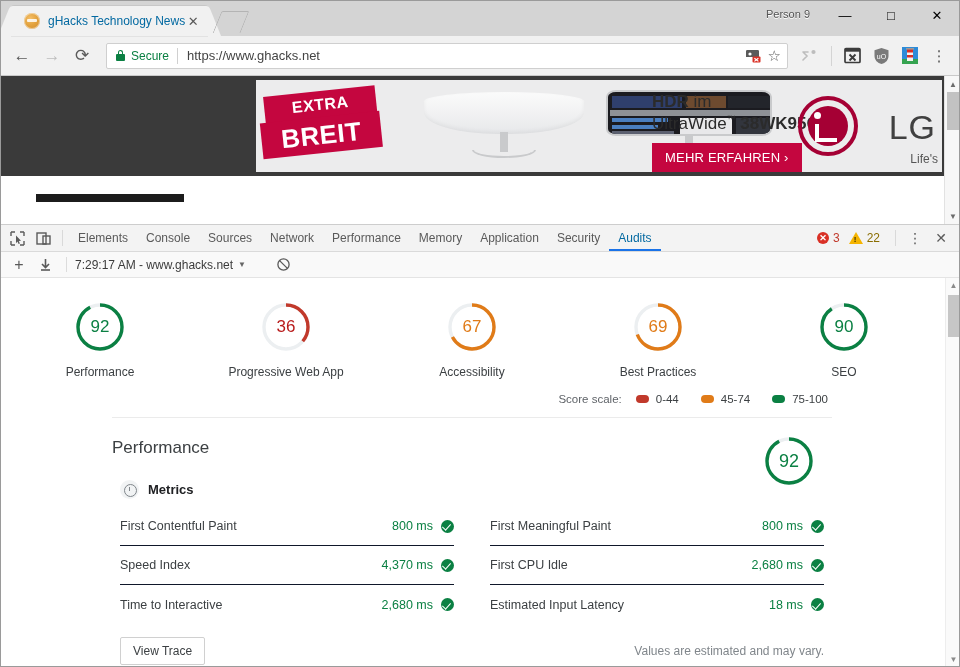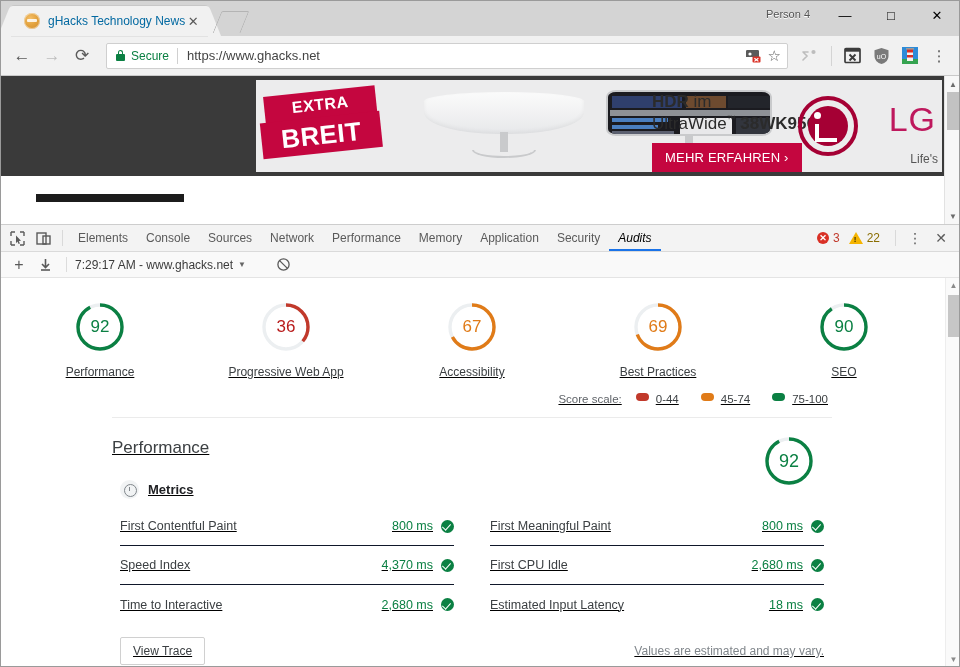--- a/index.html
+++ b/index.html
@@ -173,21 +173,21 @@
     position:absolute; left:0; top:0; width:60px; height:60px; border-radius:50%;
     border:4px solid #a50034;
   }
   .lg-fill {
     position:absolute; left:10px; top:10px; width:40px; height:40px; border-radius:50%;
     background:#a50034;
   }
   .lg-dot { position:absolute; left:16px; top:16px; width:7px; height:7px; border-radius:50%; background:#fff; }
   .lg-nose { position:absolute; left:17px; top:28px; width:4px; height:18px; background:#fff; }
   .lg-mouth { position:absolute; left:17px; top:42px; width:22px; height:4px; background:#fff; }
-  .lg-word { position:absolute; right:6px; top:20px; font-size:34px; color:#be185d; letter-spacing:1px; }
+  .lg-word { position:absolute; right:6px; top:28px; font-size:34px; color:#404040; letter-spacing:1px; }
   .lg-life { position:absolute; right:4px; bottom:6px; font-size:12px; color:#555; }
   .page-body { background:#fff; height:48px; position:relative; }
   .pb-bar { position:absolute; left:36px; top:18px; width:148px; height:8px; background:#1c1c1c; }
   .pb-head {
     position:absolute; left:228px; top:4px; font-size:19px; color:#2a2a2a; white-space:nowrap;
   }
   .vp-scroll {
     position:absolute; right:0; top:0; width:16px; height:148px;
     background:#f7f7f7; border-left:1px solid #e2e2e2;
   }
@@ -204,21 +204,21 @@
   }
   .dt-iconbtn {
     width:26px; height:26px; display:flex; align-items:center; justify-content:center;
     color:#5a5a5a; flex:none;
   }
   .dt-div { width:1px; height:16px; background:#d9d9d9; margin:0 6px; flex:none; }
   .dt-tab {
     font-size:12px; color:#5a5a5a; padding:0 9px; height:26px;
     display:flex; align-items:center; white-space:nowrap;
   }
-  .dt-tab.active { color:#000000; box-shadow:inset 0 -2px 0 #1a73e8;font-style:italic; }
+  .dt-tab.active { color:#0369a1; box-shadow:inset 0 -2px 0 #1a73e8; }
   .dt-right { margin-left:auto; display:flex; align-items:center; padding-right:2px; }
   .err-badge, .warn-badge {
     display:flex; align-items:center; gap:4px; font-size:12px; margin-right:9px;
   }
   .err-badge { color:#c1392b; }
   .warn-badge { color:#8a6d00; }
   .dot-err {
     width:12px; height:12px; border-radius:50%; background:#d93025; color:#fff;
     font-size:9px; line-height:12px; text-align:center; font-weight:bold;
   }
@@ -234,40 +234,40 @@
   }
   .dt-subbar .sep { width:1px; height:15px; background:#dcdcdc; margin:0 8px; }
   .report-sel { display:flex; align-items:center; gap:5px; color:#3b3b3b; }
   .chev { font-size:8px; color:#666; }
 
   
   .lh {
     position:absolute; left:0; right:0; top:53px; bottom:0; background:#fff;
     overflow:hidden;
   }
-  .lh-inner { width:944px;text-decoration:underline; }
+  .lh-inner { width:944px; }
   .gauges {
     display:flex; justify-content:center; gap:46px; padding:22px 0 8px;
   }
   .gauge { width:140px; text-align:center; }
   .gauge-ring { width:54px; height:54px; margin:0 auto; position:relative; }
   .gauge-ring svg { display:block; transform:rotate(-90deg); }
   .gauge-val {
     position:absolute; inset:0; display:flex; align-items:center; justify-content:center;
     font-size:17px;
   }
   .gauge-label { margin-top:11px; font-size:12px; color:#3c4043; }
 
   .scale-row {
     display:flex; justify-content:flex-end; align-items:center;
     width:720px; margin:6px auto 0; font-size:11.5px; color:#5f6368; gap:0;
     padding-bottom:12px; border-bottom:1px solid #ebebeb;
   }
   .scale-row .lbl { margin-right:14px; }
-  .scale-item { display:flex; align-items:flex-start; margin-right:22px; gap:7px; color:#3c4043; }
+  .scale-item { display:flex; align-items:center; margin-right:22px; gap:7px; color:#3c4043; }
   .scale-item:last-child { margin-right:4px; }
   .pill { width:13px; height:8px; border-radius:4px; display:inline-block; }
 
   .cat {
     width:720px; margin:0 auto; padding-top:20px; position:relative;
   }
   .cat-title { font-size:17px; color:#3c4043; font-weight:400; }
   .cat-gauge { position:absolute; right:16px; top:16px; width:54px; height:54px; }
   .metrics-head {
     display:flex; align-items:center; gap:9px; margin-top:22px; padding-left:8px;
@@ -329,21 +329,21 @@
 <div id="chrome-window">
 
   <div class="tabstrip">
     <div class="tab">
       <span class="tab-fav"></span>
       <span class="tab-title">gHacks Technology News</span>
       <span class="tab-close">✕</span>
     </div>
     <div class="newtab"></div>
 
-    <div class="person">Person 4</div>
+    <div class="person">Person 9</div>
     <div class="winctl">
       <div class="btn">—</div>
       <div class="btn">□</div>
       <div class="btn">✕</div>
     </div>
   </div>
 
   <div class="toolbar">
     <div class="navbtn">←</div>
     <div class="navbtn disabled">→</div>

